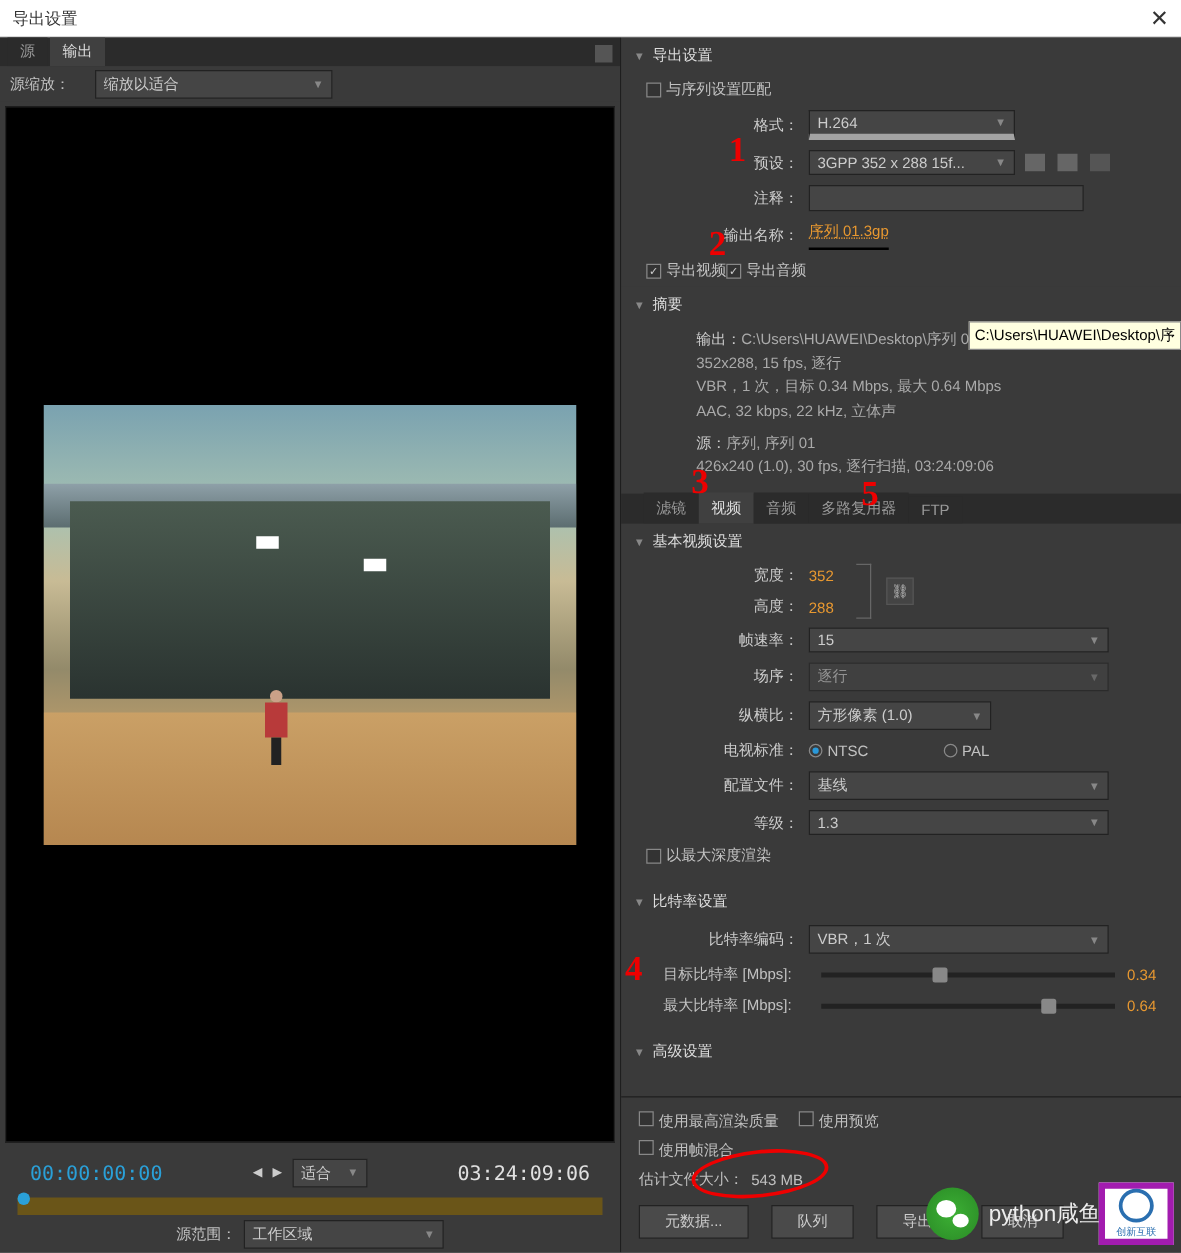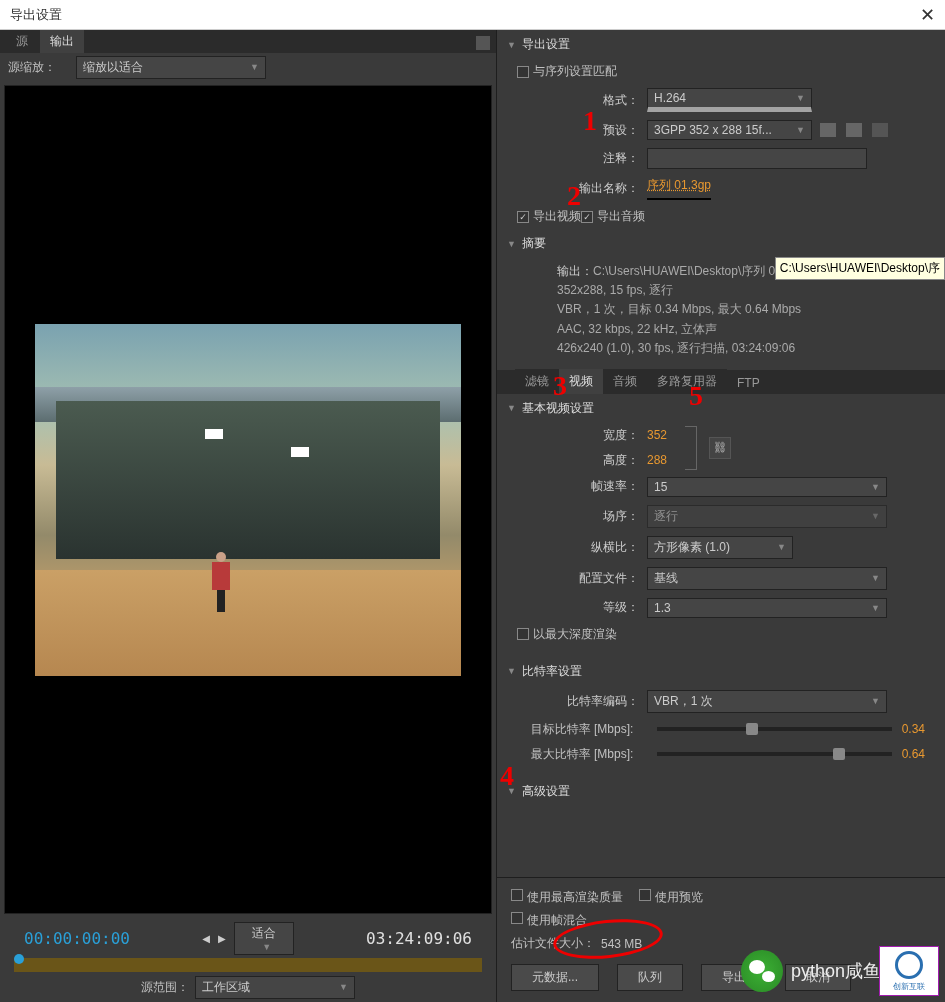--- a/index.html
+++ b/index.html
@@ -64,21 +64,21 @@
   .icons-row{display:flex;gap:10px;margin-left:8px;}
   .tool-icon{width:16px;height:14px;background:#666;cursor:pointer;}
   .red-underline{border-bottom:3px solid #d00;}
   .red-num{position:absolute;color:#e00;font-size:28px;font-family:cursive;font-weight:bold;z-index:5;pointer-events:none;}
   .tooltip{position:absolute;right:0;top:210px;background:#ffffe0;border:1px solid #888;color:#000;padding:2px 4px;font-size:12px;z-index:6;margin-top:17px;}
   .watermark{position:absolute;right:10px;bottom:10px;display:flex;align-items:center;gap:8px;z-index:10;}
   .wechat{width:42px;height:42px;background:radial-gradient(#3cb034,#2a8a26);border-radius:50%;position:relative;}
   .wechat::before{content:"";position:absolute;width:16px;height:14px;background:#fff;border-radius:50%;left:8px;top:10px;}
   .wechat::after{content:"";position:absolute;width:13px;height:11px;background:#fff;border-radius:50%;right:8px;bottom:10px;}
   .wm-text{color:#eee;font-size:18px;}
-  .corner-logo{position:absolute;right:6px;bottom:6px;width:60px;height:50px;background:#fff;border:1px solid #a21caf;display:flex;flex-direction:column;align-items:center;justify-content:center;z-index:11;}
+  .corner-logo{position:absolute;right:6px;bottom:6px;width:60px;height:50px;background:#fff;border:5px solid #a21caf;display:flex;flex-direction:column;align-items:center;justify-content:center;z-index:11;}
   .corner-logo .ring{width:28px;height:28px;border:3px solid #2a6fb0;border-radius:50%;position:relative;}
   .corner-logo .txt{font-size:8px;color:#2a6fb0;margin-top:2px;}
   input.text-field{background:#454545;border:1px solid #222;color:#ccc;padding:2px 6px;width:220px;}
   .wide-dd{width:165px;}
   .red-circle{position:absolute;border:3px solid #e00;border-radius:50%;pointer-events:none;z-index:5;}
 </style>
 </head>
 <body>
 
 <div class="window">
@@ -113,21 +113,21 @@
               <div class="body2"></div>
               <div class="legs"></div>
             </div>
         </div>
       </div>
       <div class="timecode-row">
         <span class="tc-left">00:00:00:00</span>
         <div class="tc-mid">
           <span class="tc-btn">◀</span>
           <span class="tc-btn">▶</span>
-          <div class="dropdown" style="min-width:60px;flex-direction:column;">
+          <div class="dropdown" style="min-width:60px;">
             <span>适合</span>
               <span class="arrow">▼</span>
           </div>
         </div>
         <span class="tc-right">03:24:09:06</span>
       </div>
       <div class="timeline-bar">
         <div class="playhead"></div>
       </div>
       <div class="src-range-row">
@@ -189,20 +189,21 @@
       <div class="panel-section">
         <div class="section-hdr">
           <span class="tri">▼</span>
           <span>摘要</span>
         </div>
         <div class="summary-box">
           <div><b>输出：</b><span>C:\Users\HUAWEI\Desktop\序列 01.3gp</span></div>
           <div>352x288, 15 fps, 逐行</div>
           <div>VBR，1 次，目标 0.34 Mbps, 最大 0.64 Mbps</div>
           <div>AAC, 32 kbps, 22 kHz, 立体声</div>
+          <div style="margin-top:6px;"><b>源：</b><span>序列, 序列 01</span></div>
           <div>426x240 (1.0), 30 fps, 逐行扫描, 03:24:09:06</div>
         </div>
       </div>
 
       <div class="mid-tabs">
         <div class="tab">滤镜</div>
         <div class="tab active">视频</div>
         <div class="tab">音频</div>
         <div class="tab">多路复用器</div>
         <div class="tab">FTP</div>
@@ -242,20 +243,28 @@
             </div>
           </div>
         <div class="form-row">
             <div class="form-label">纵横比：</div>
           <div class="dropdown" style="width:146px;">
               <span>方形像素 (1.0)</span>
               <span class="arrow">▼</span>
             </div>
           </div>
         <div class="form-row">
+            <div class="form-label">电视标准：</div>
+          <span class="radio sel"></span>
+            <span>NTSC</span>
+          <span style="width:60px;"></span>
+          <span class="radio"></span>
+            <span>PAL</span>
+          </div>
+        <div class="form-row">
             <div class="form-label">配置文件：</div>
           <div class="dropdown" style="width:240px;">
               <span>基线</span>
               <span class="arrow">▼</span>
             </div>
           </div>
         <div class="form-row">
             <div class="form-label">等级：</div>
           <div class="dropdown" style="width:240px;">
               <span>1.3</span>

